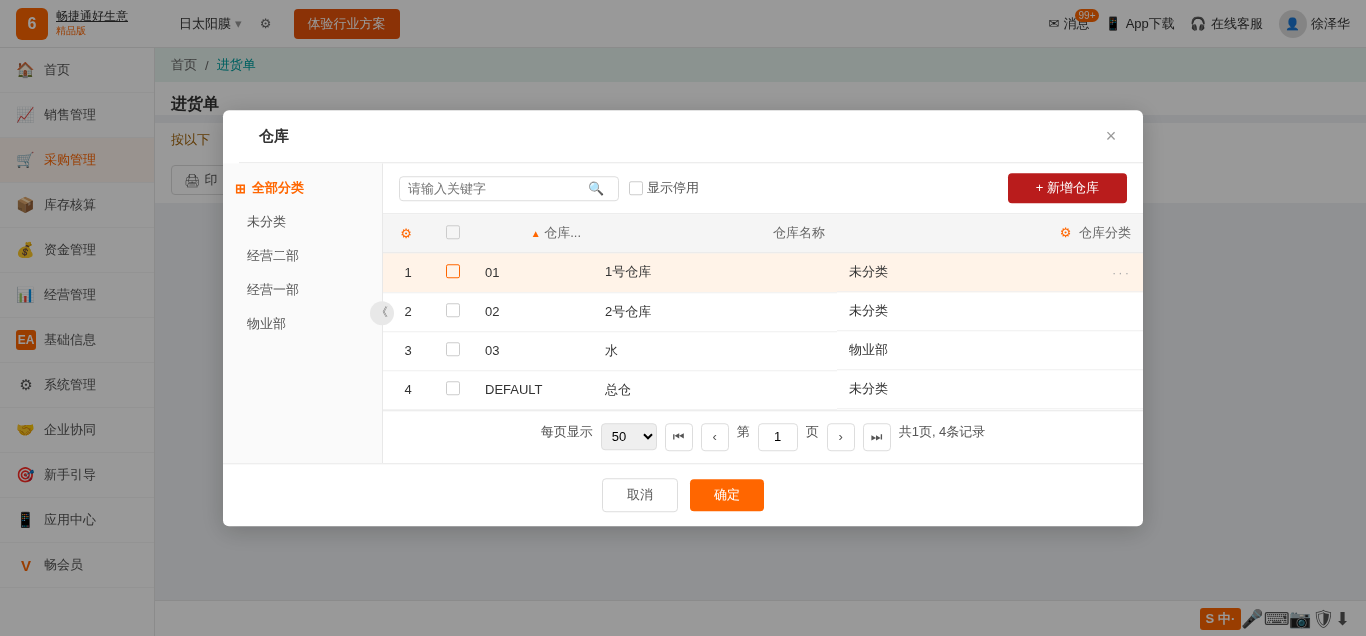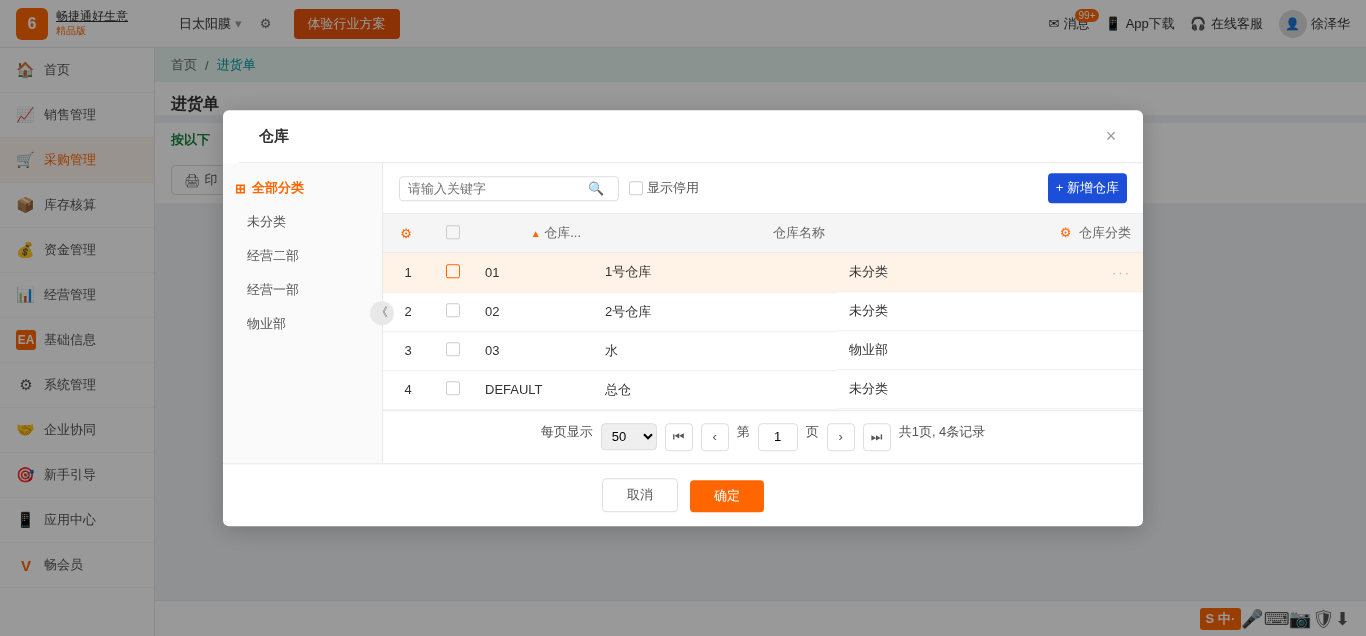--- a/index.html
+++ b/index.html
@@ -128,21 +128,21 @@
       padding: 12px 16px 0;
       background: #fff;
     }
     .page-title { font-size: 16px; font-weight: bold; color: #333; margin-bottom: 8px; }
     .filter-bar {
       display: flex; align-items: center; gap: 8px;
       padding: 8px 16px;
       background: #fff;
       flex-wrap: wrap;
     }
-    .filter-label { color: #15803d; font-size: 13px; font-weight: bold; }
+    .filter-label { color: #a16207; font-size: 13px; }
     .toolbar {
       display: flex; align-items: center; gap: 8px;
       padding: 8px 16px;
       background: #fff;
     }
     .toolbar-btn {
       border: 1px solid #ddd;
       background: #fff;
       padding: 5px 12px;
       border-radius: 4px;
@@ -265,25 +265,25 @@
       cursor: pointer;
     }
     .checkbox-sq {
       width: 14px; height: 14px;
       border: 1px solid #ccc;
       border-radius: 2px;
       display: inline-block;
     }
     .add-btn {
       margin-left: auto;
-      background: #1d4ed8;
+      background: #b91c1c;
       color: #fff;
       border: none;
       border-radius: 4px;
-      padding: 6px 8px;
+      padding: 6px 28px;
       font-size: 13px;
       cursor: pointer;
     }
 
     
     .data-table {
       flex: 1;
       overflow-y: auto;
     }
     table {
@@ -343,21 +343,21 @@
       border: 1px solid #ddd;
       border-radius: 4px;
       padding: 4px 6px;
       font-size: 13px;
       outline: none;
       cursor: pointer;
     }
 
     
     .modal-footer {
-      display: flex; align-items: flex-end; justify-content: center;
+      display: flex; align-items: center; justify-content: center;
       padding: 14px 20px;
       border-top: 1px solid #e8e8e8;
       gap: 12px;
     }
     .btn-cancel {
       border: 1px solid #ddd;
       background: #fff;
       padding: 7px 24px;
       border-radius: 4px;
       cursor: pointer;

